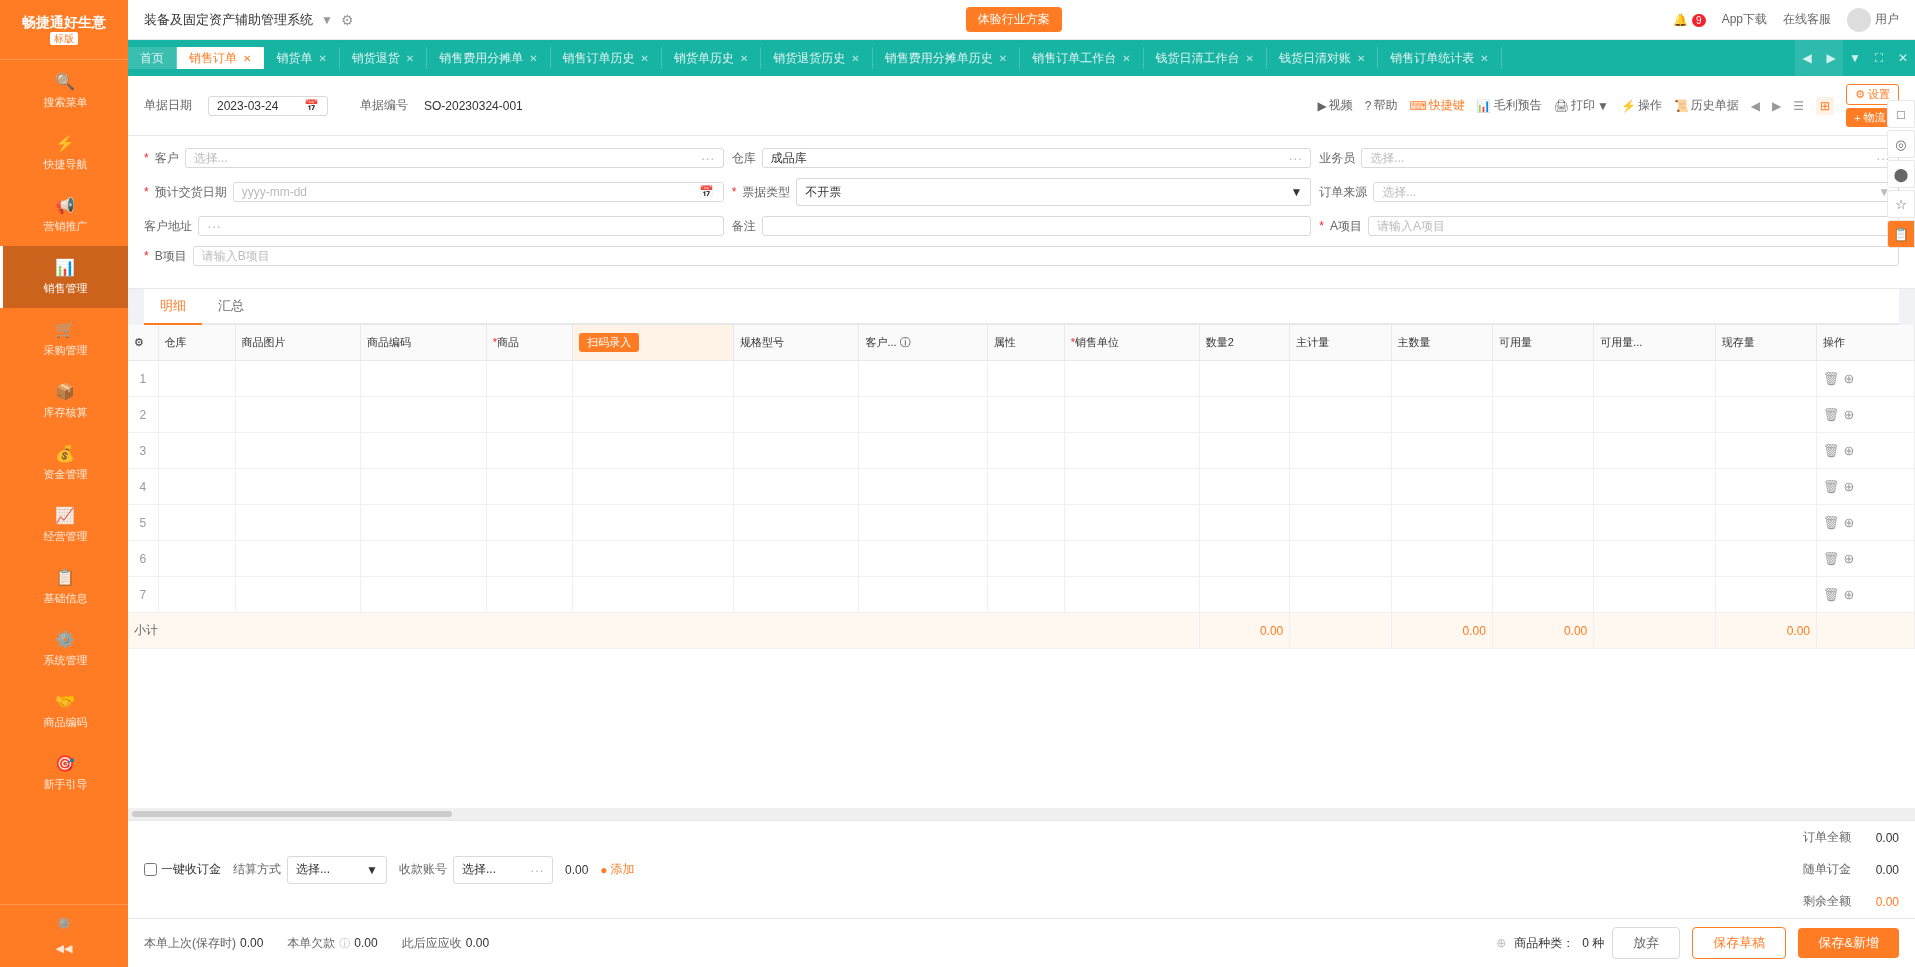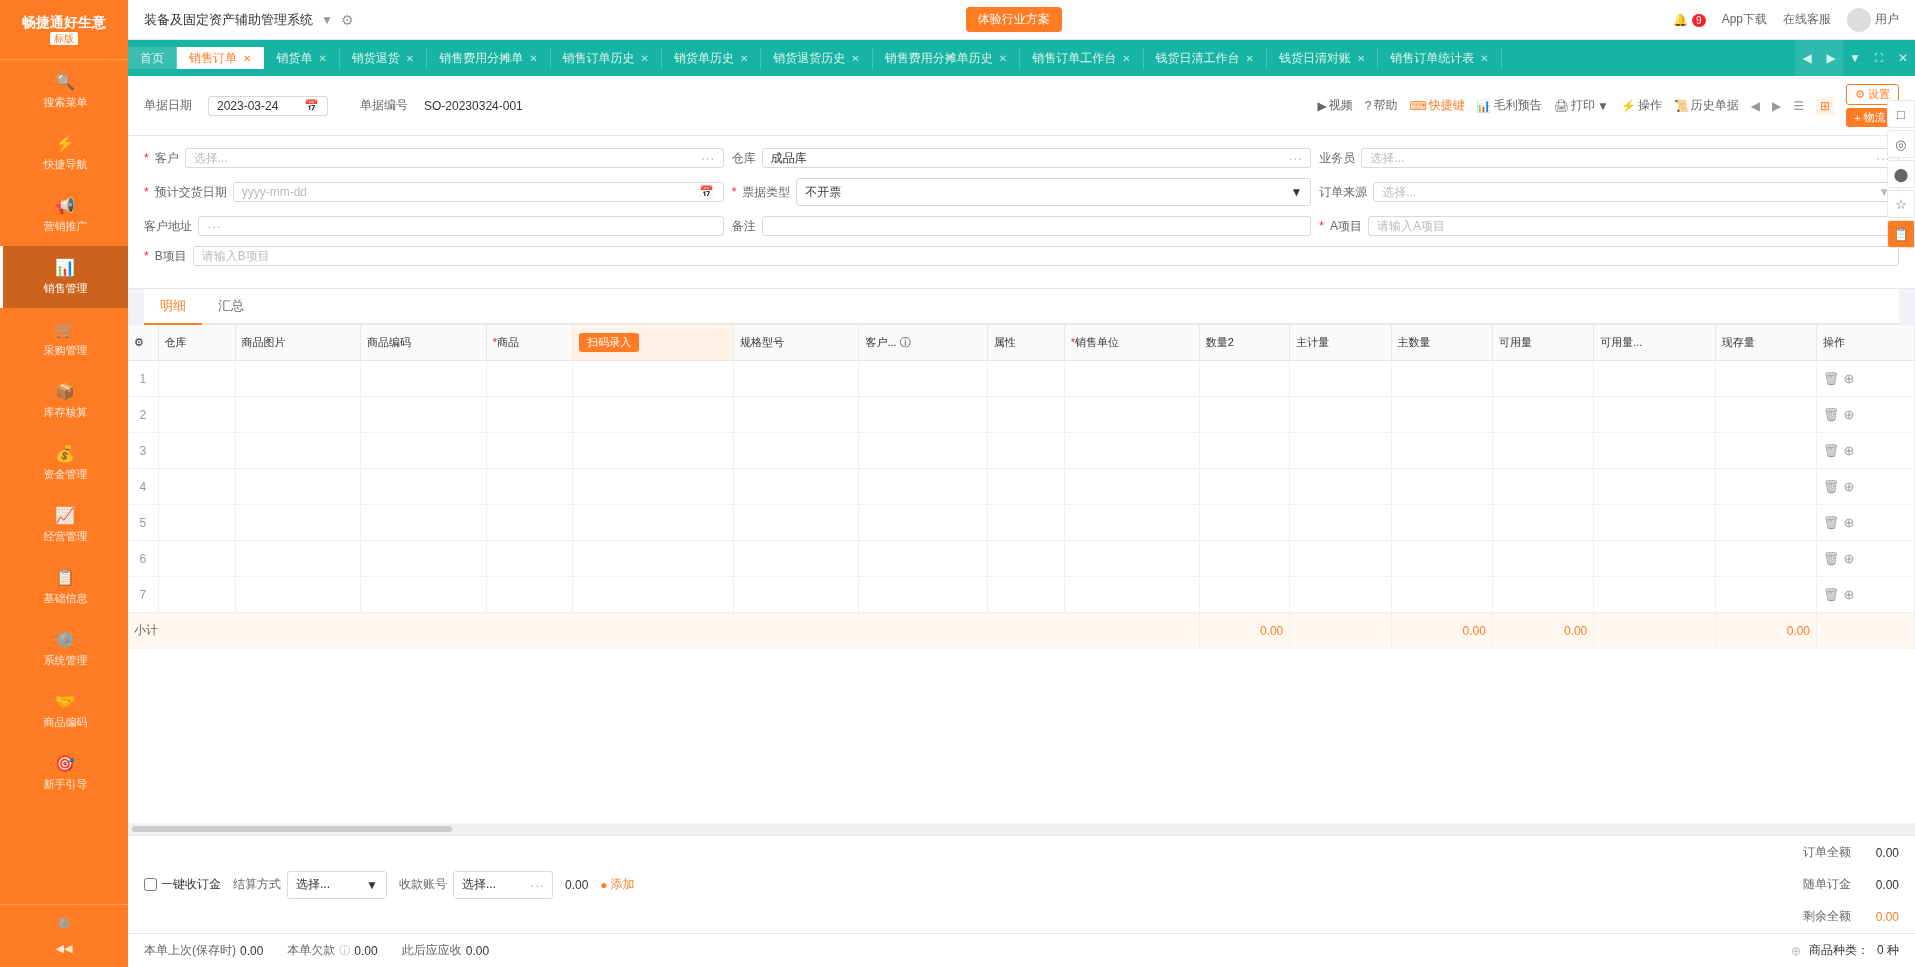--- a/index.html
+++ b/index.html
@@ -715,20 +715,25 @@
         </div>
         <div class="stat-item">
           <span>此后应应收</span>
           <span class="stat-value">0.00</span>
         </div>
       </div>
       <div style="display:flex;align-items:center;gap:8px;">
         <span style="color:#bbb;">⊕</span>
         <span>商品种类：</span>
         <span>0 种</span>
+        <div class="bottom-actions">
+          <button class="btn-discard">放弃</button>
+          <button class="btn-save">保存草稿</button>
+          <button class="btn-save-new">保存&amp;新增</button>
+        </div>
       </div>
     </div>
 
   </div>
 </div>
 
 <div class="right-panel">
   <div class="right-panel-btn">□</div>
   <div class="right-panel-btn">◎</div>
   <div class="right-panel-btn">⬤</div>

